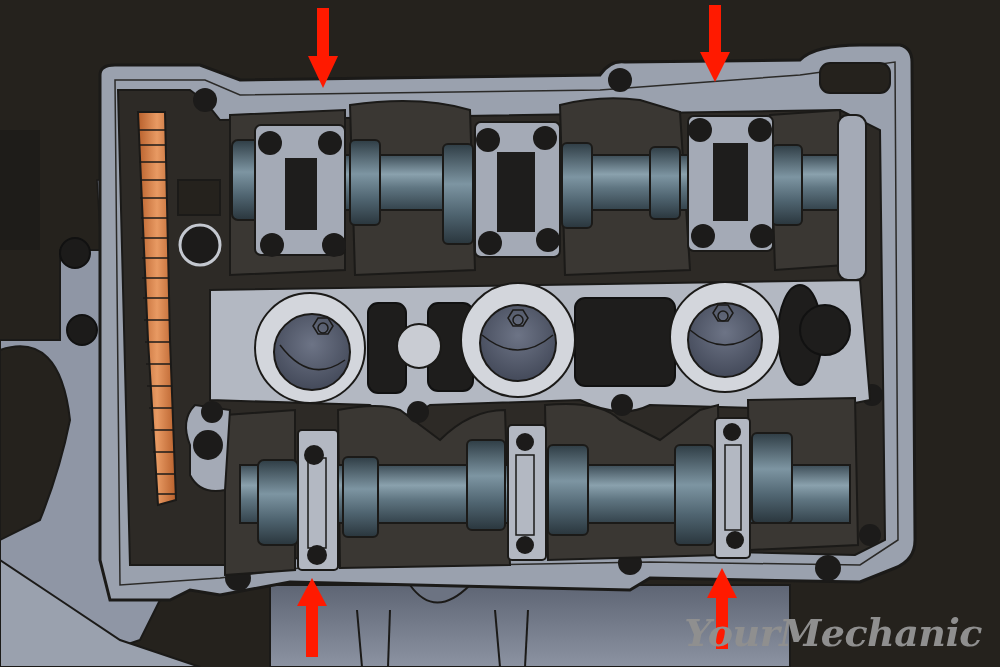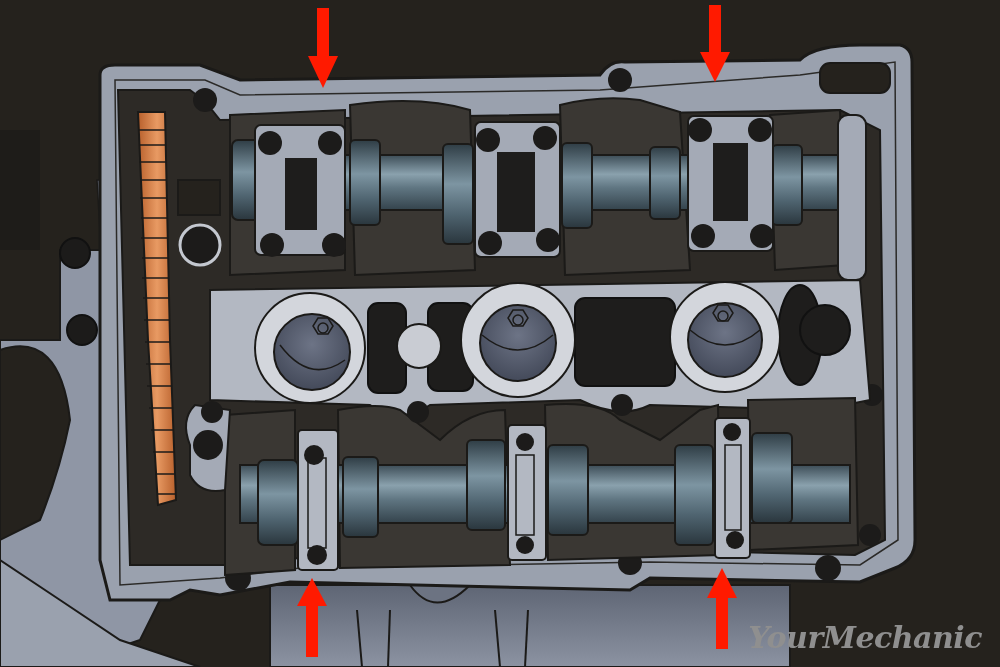--- a/index.html
+++ b/index.html
@@ -1,21 +1,21 @@
 <!DOCTYPE html>
 <html><head>
   <meta charset="utf-8">
   <style>
     html, body { margin: 0; padding: 0; }
     body { width: 1000px; height: 667px; overflow: hidden; background: #25221d; position: relative; }
     #scene { position: absolute; left: 0; top: 0; width: 1000px; height: 667px; display: block; }
     .watermark {
       position: absolute; right: 18px; bottom: 12px;
       font-family: "DejaVu Serif", serif; font-style: italic; font-weight: bold;
-      font-size: 30px; color: #8f8f8f; letter-spacing: -0.5px;
+      font-size: 38px; color: #8f8f8f; letter-spacing: -0.5px;
     }
   </style>
 </head>
 <body>
 
 <svg id="scene" viewBox="0 0 1000 667" xmlns="http://www.w3.org/2000/svg">
   <defs>
     <linearGradient id="camGrad" x1="0" y1="0" x2="0" y2="1">
       <stop offset="0" stop-color="#3d4d57"></stop>
       <stop offset="0.35" stop-color="#8aa1ad"></stop>

